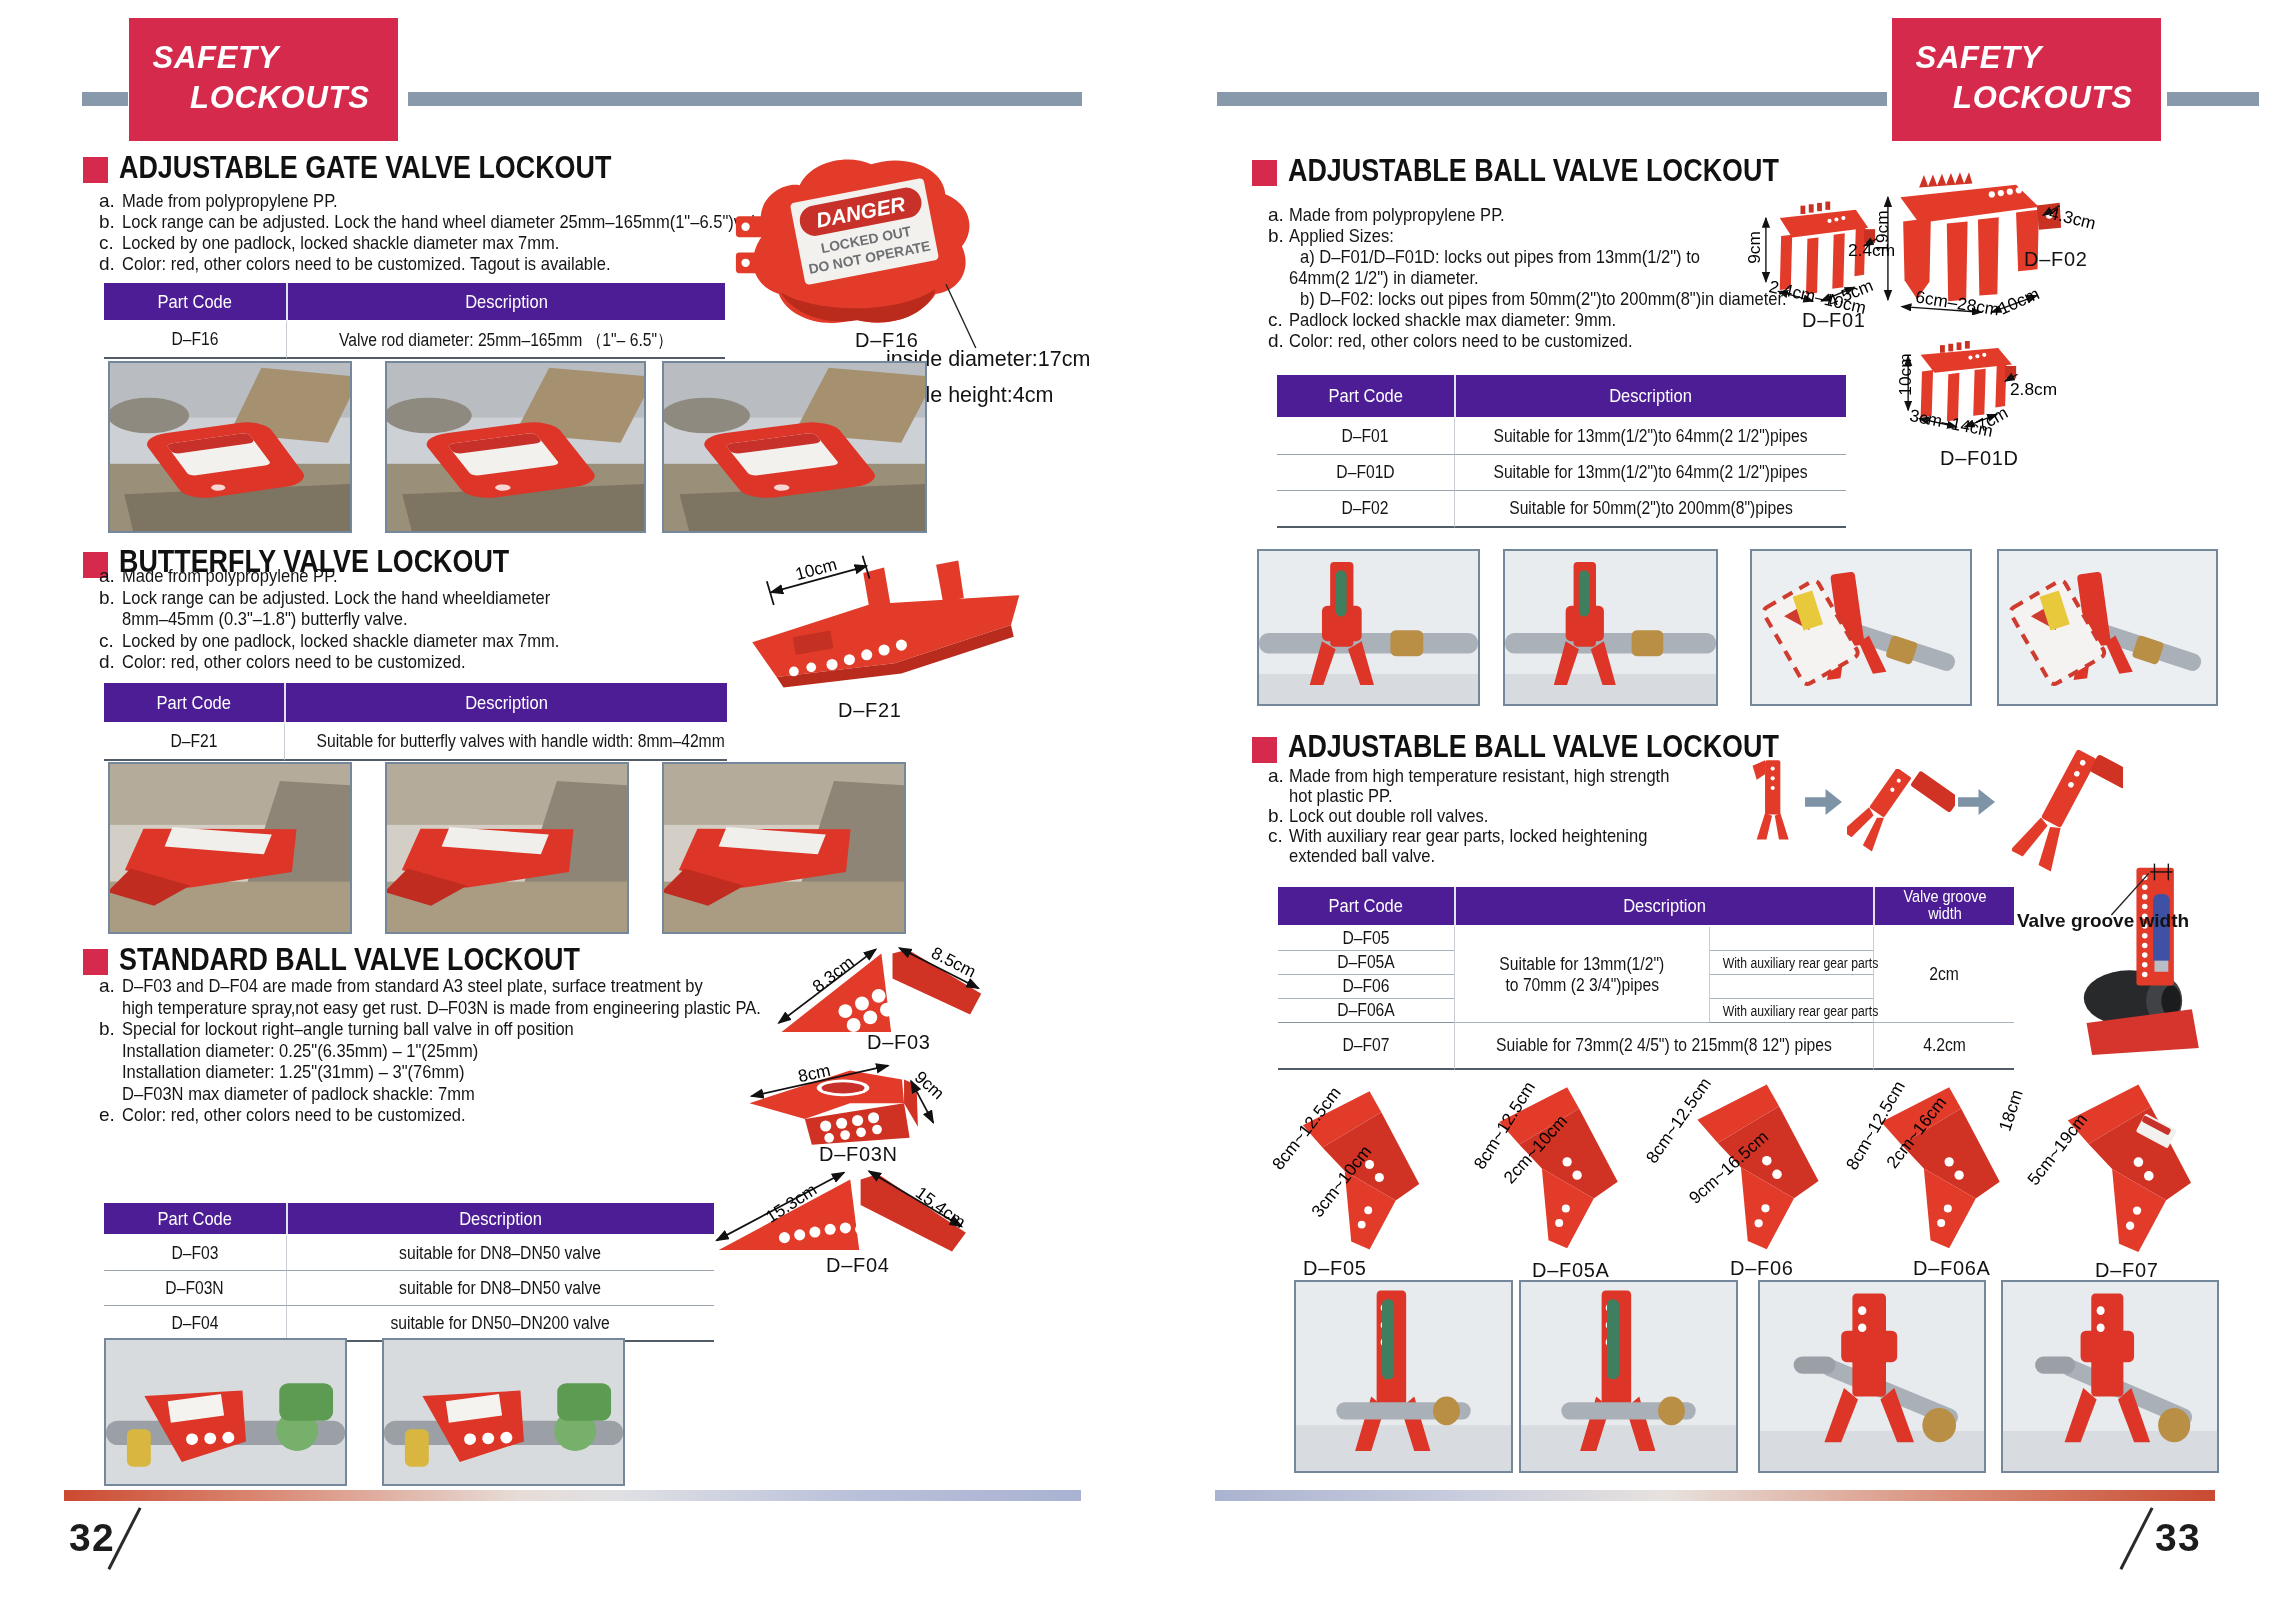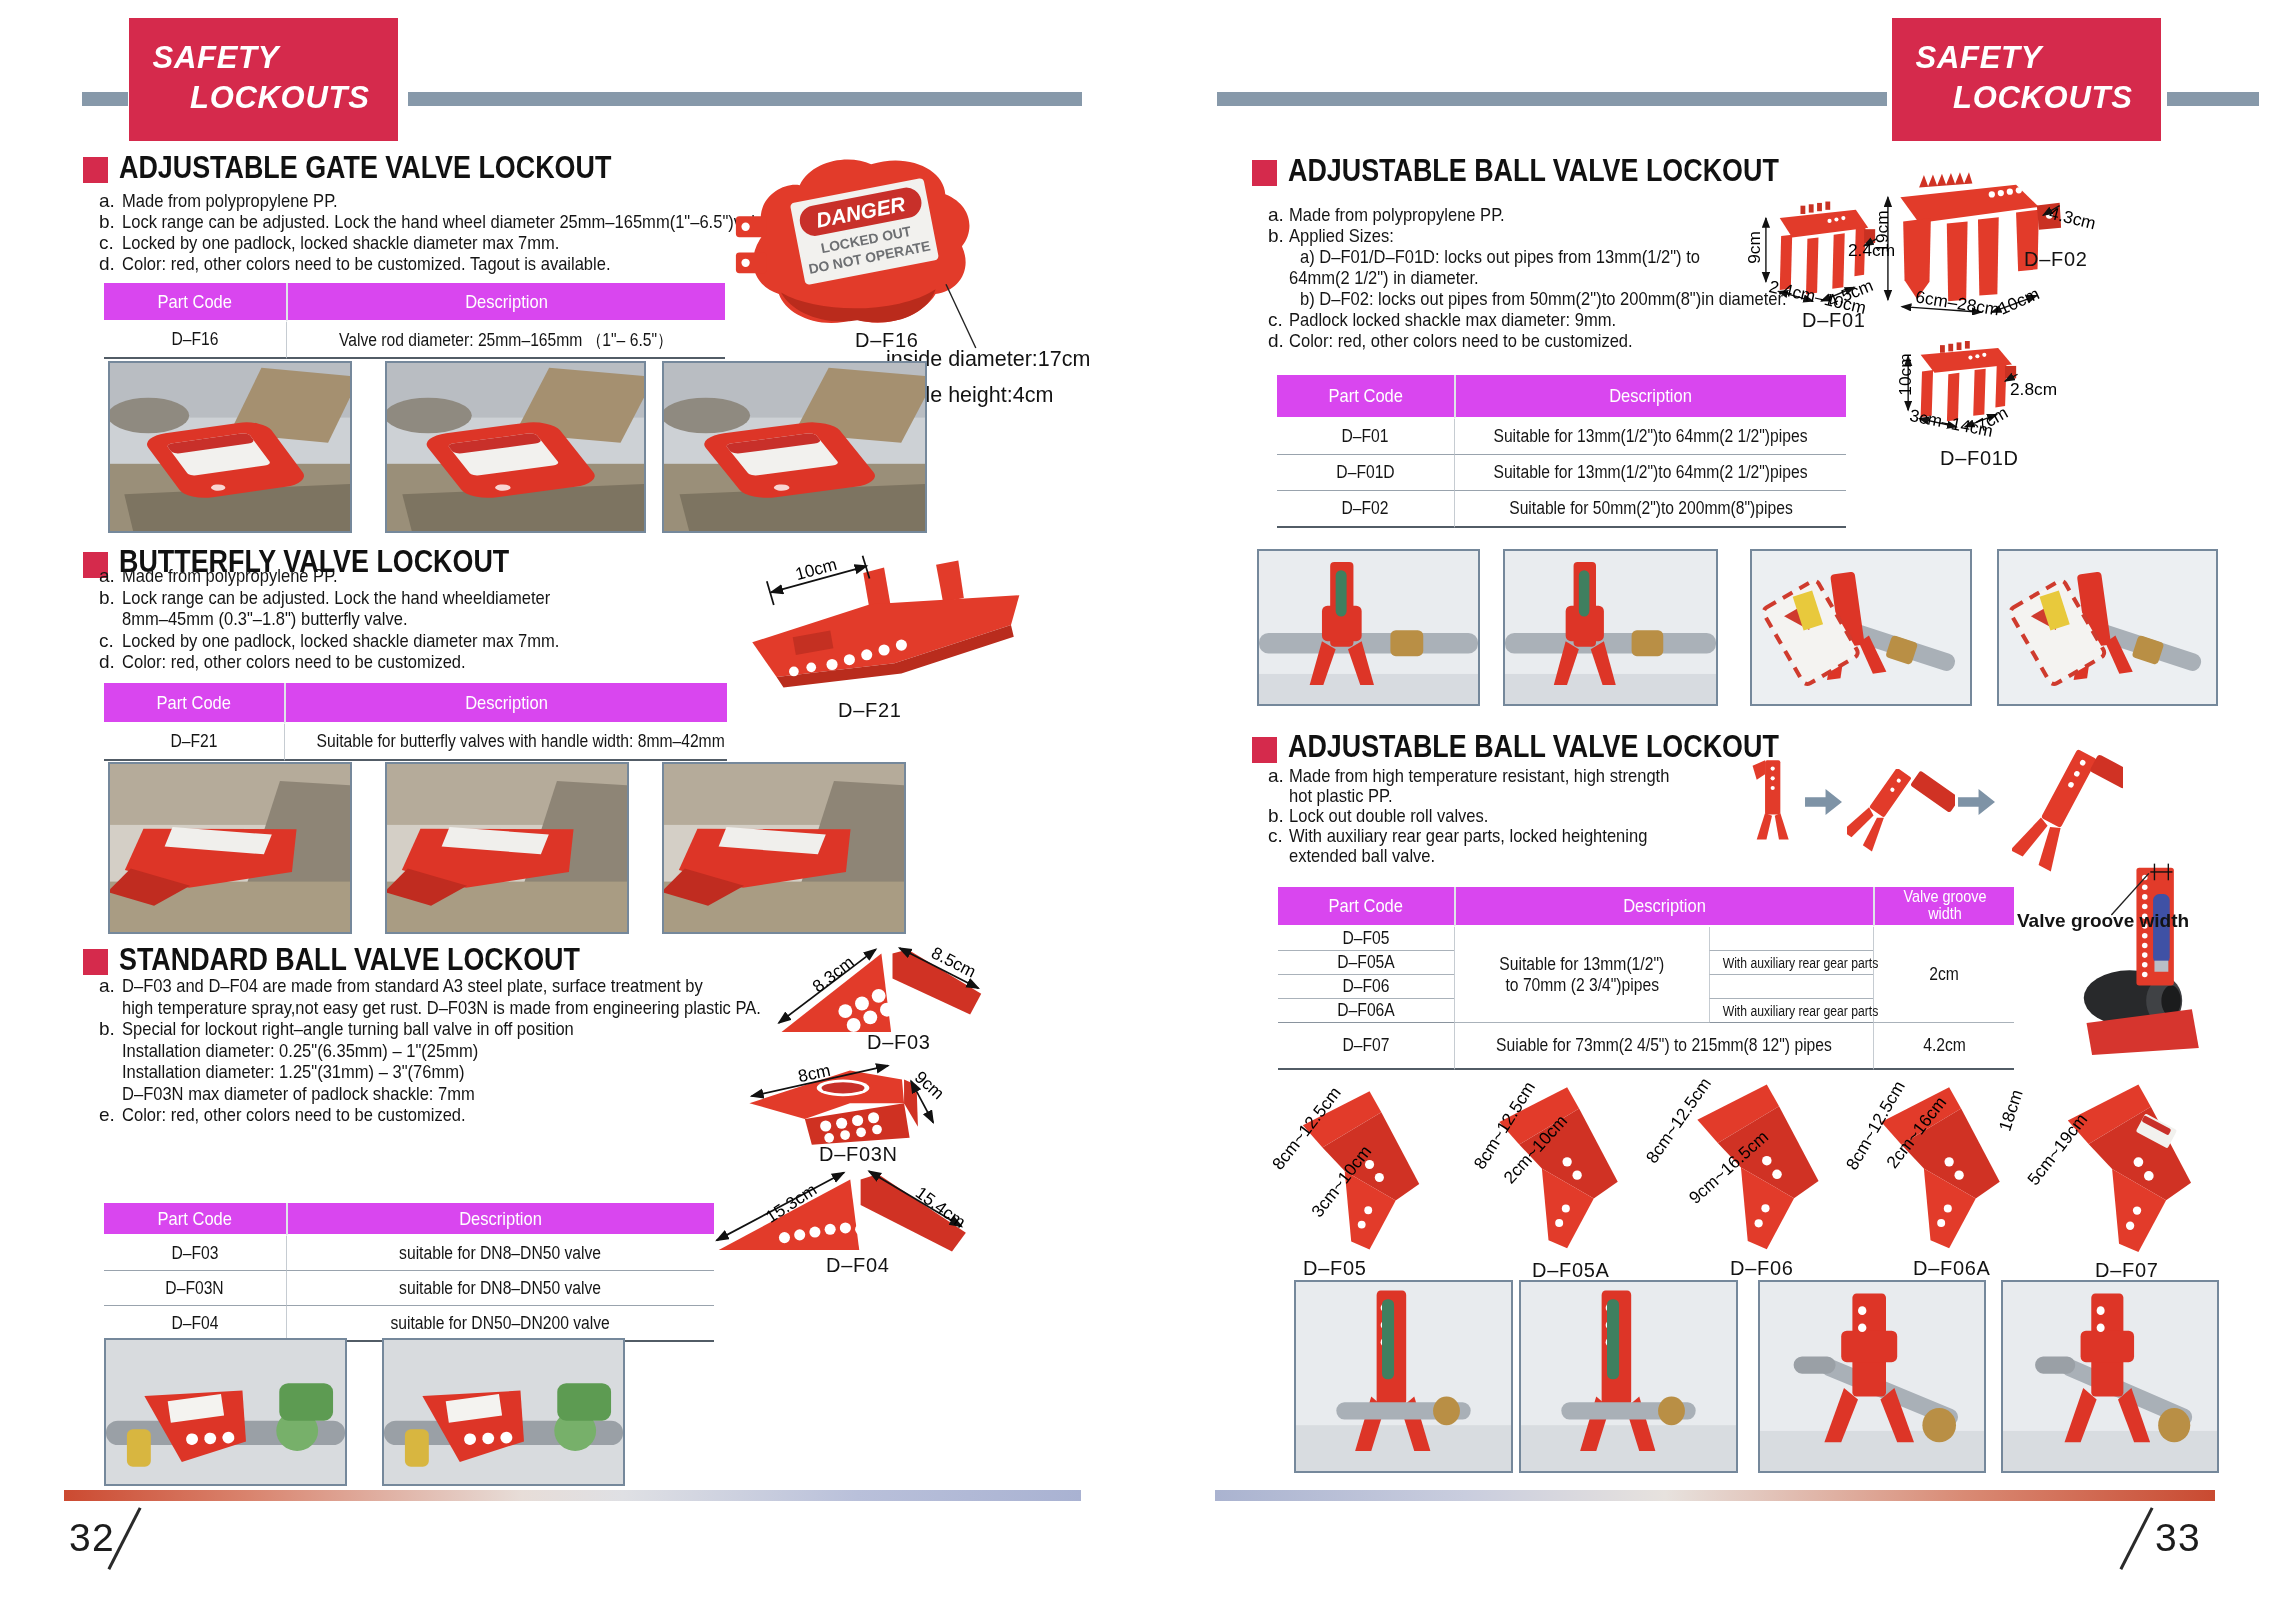--- a/index.html
+++ b/index.html
@@ -13,41 +13,41 @@
   .stitle>span{display:inline-block;transform:scaleX(.84);transform-origin:0 50%}
   .list{position:absolute;font-size:19px;color:#151515}
   .li{white-space:nowrap}
   .ll{display:inline-block;width:23px}
   .lt{display:inline-block;transform:scaleX(.87);transform-origin:0 50%}
   .cont{padding-left:23px}
   .rll{width:21px}
   .rcont{padding-left:21px}
   .rcont2{padding-left:32px}
   .pt{position:absolute;border-collapse:separate;border-spacing:0;table-layout:fixed;background:#fff}
-  .pt th{background:#d946ef;color:#fff;font-weight:normal;font-size:19px;border-bottom:2.8px solid #fff}
+  .pt th{background:#4c1d95;color:#fff;font-weight:normal;font-size:19px;border-bottom:2.8px solid #fff}
   .pt th+th{border-left:2.1px solid #dfe4e8}
   .pt td{font-size:18px;color:#151515;text-align:center;border-bottom:1.4px solid #99a3ad}
   .pt td+td{border-left:0.7px solid #c6ccd2}
   .pt tbody tr:last-child td{border-bottom:2.1px solid #525c66}
   .sqc{display:inline-block;transform:scaleX(.87);transform-origin:50% 50%;white-space:nowrap}
   .t1 th{height:35px}.t1 td{height:33px}
   .t2 th{height:37px}.t2 td{height:33px}
   .t3 th{height:29px}.t3 td{height:32px}
   .t5 th{height:40px}.t5 td{height:33px}
   .t4 th{height:33px}.t4 td{height:20px;border-bottom:0.7px solid #aab2ba}
   .t4 tr.last td{height:43px}
   .t4 .aux .sqc{font-size:14px}
   .t4 .wrap2{white-space:normal;font-size:16.6px;line-height:17.3px;width:132px}
   .t4 tr.r4 td{border-bottom:1.4px solid #8a949e}
   .dim{position:absolute;font-size:17.3px;color:#000;white-space:nowrap;font-weight:500}
   .figlabel{position:absolute;font-size:20px;color:#131313;white-space:nowrap;letter-spacing:0.7px}
   .ann{position:absolute;font-size:21.5px;color:#131313;white-space:nowrap}
   .phf{position:absolute;border:2.8px solid #75889b;box-sizing:border-box;background:#e8ebee;overflow:hidden}
   .phf svg{display:block;width:100%;height:100%}
-  .pageno{position:absolute;font-size:39px;font-weight:normal;color:#1c1c1c;letter-spacing:1.4px}
+  .pageno{position:absolute;font-size:39px;font-weight:bold;color:#1c1c1c;letter-spacing:1.4px}
   .pslash{position:absolute;width:2.8px;background:#2a2a2a;transform:rotate(27deg)}
   .bbar{position:absolute;height:11px}
   .bbarL{background:linear-gradient(90deg,#cc4a31,#d9836d 18%,#e7ddd8 45%,#dfe0e4 55%,#b9c0da 78%,#a9b2d2)}
   .bbarR{background:linear-gradient(90deg,#aab3d0,#c9cdde 25%,#e7e2de 45%,#d98a74 75%,#c94a31)}
   svg text{font-family:"Liberation Sans",sans-serif}
 </style>
 </head>
 <body>
 
 <div class="spread">

